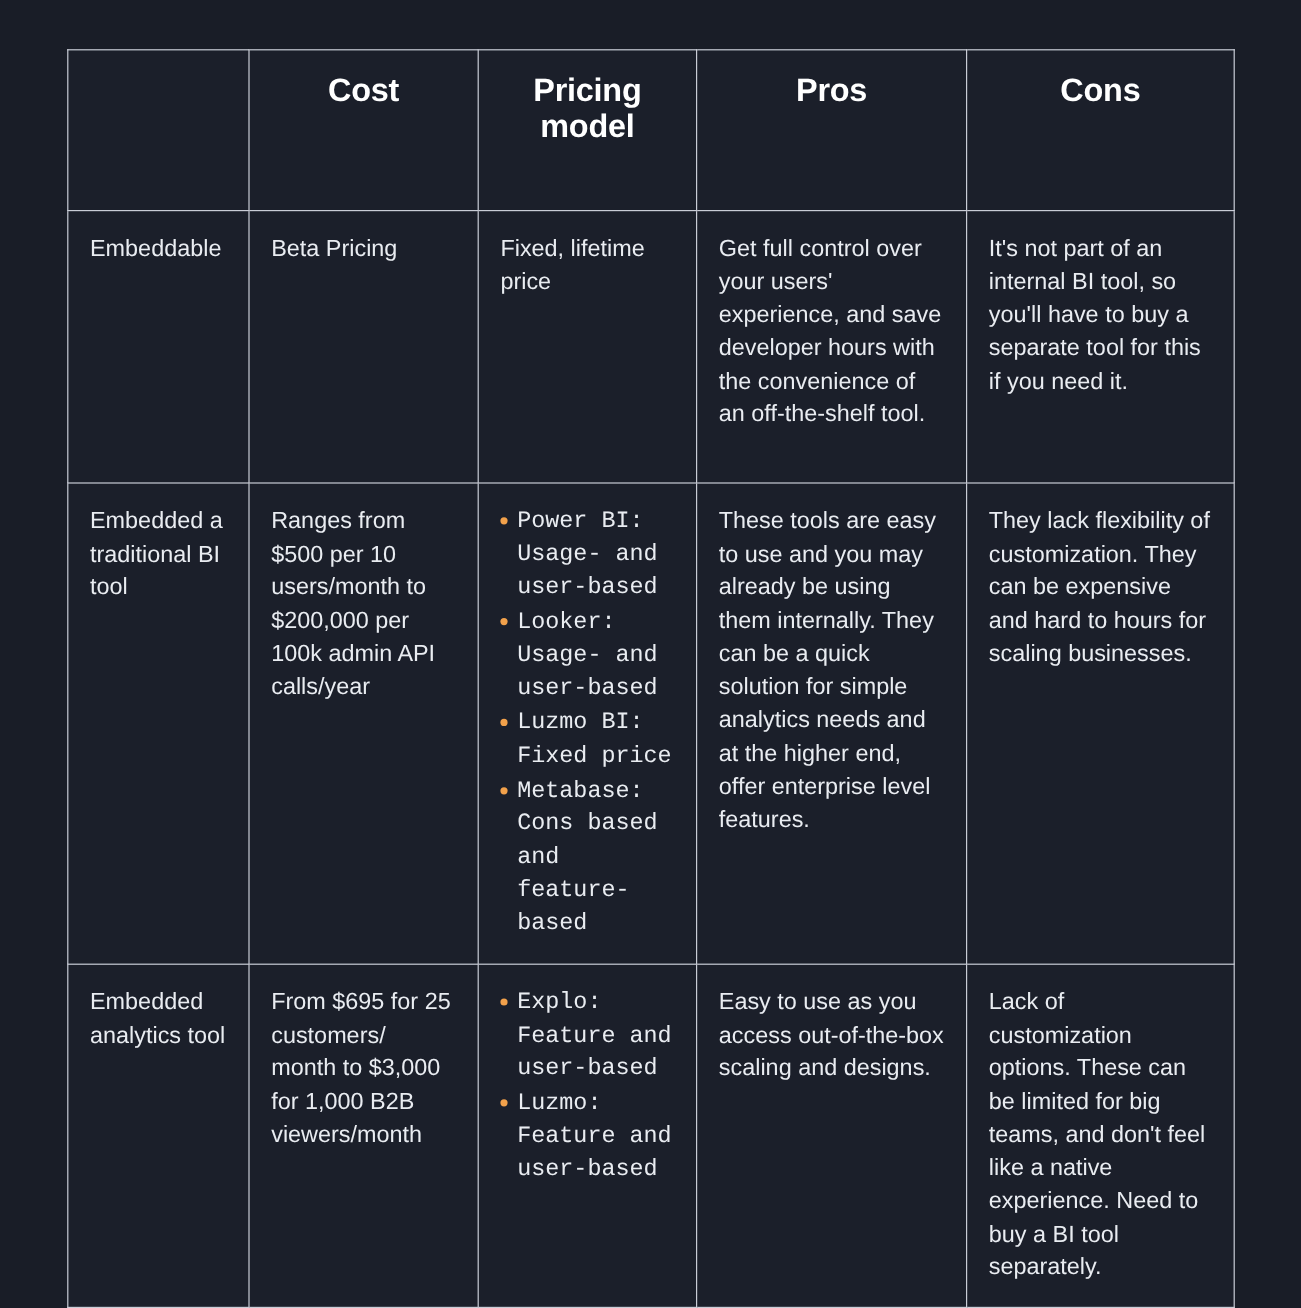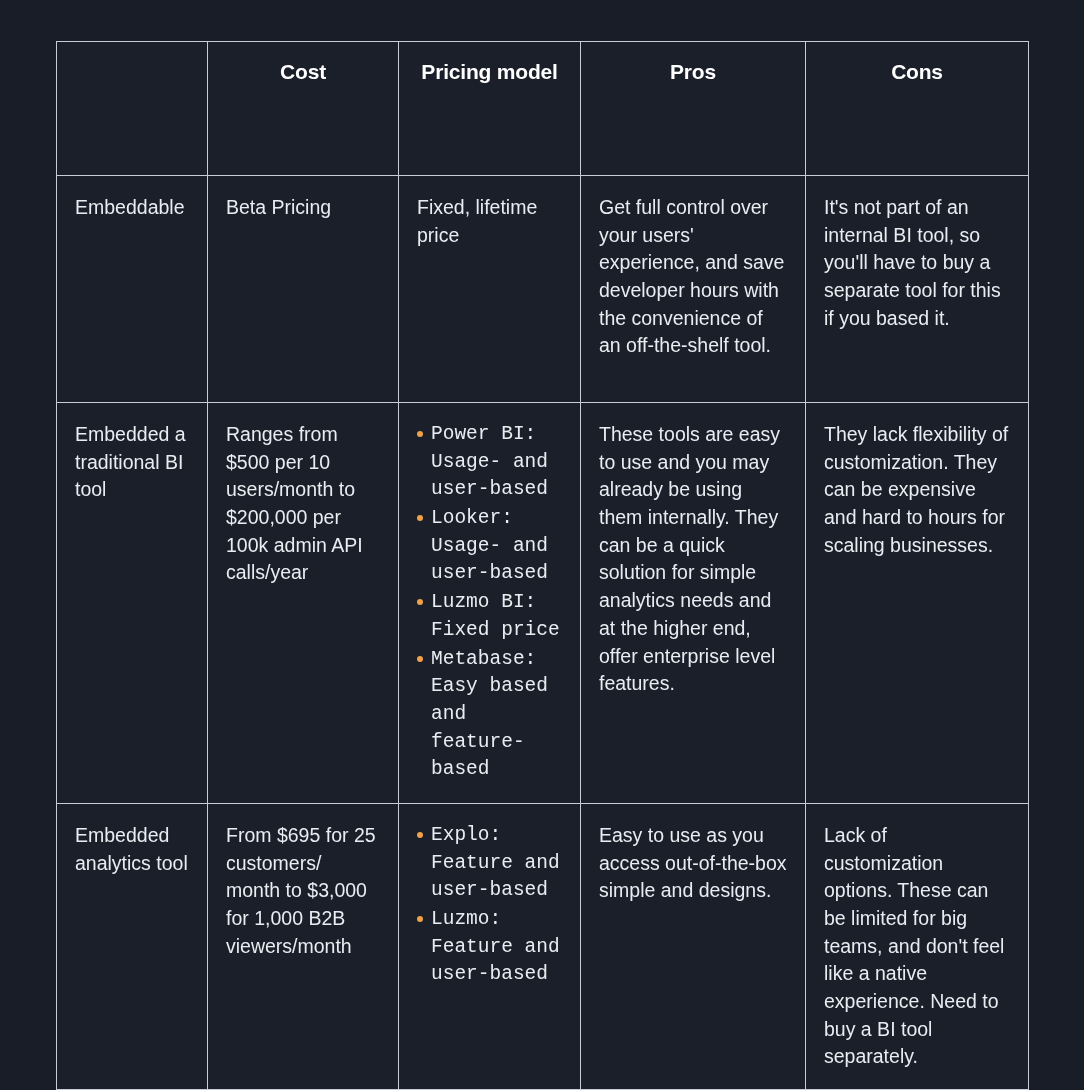--- a/index.html
+++ b/index.html
@@ -49,21 +49,21 @@
     vertical-align: top;
     background: #1b1f2a;
     padding: 18px 18px 18px 18px;
   }
 
   
   thead th {
     height: 97px;
     text-align: center;
     vertical-align: middle;
-    font-size: 21px;
+    font-size: 27px;
     font-weight: bold;
     letter-spacing: -0.2px;
     line-height: 1.12;
     color: #ffffff;
     padding: 10px 8px;
   }
   thead th.blank-head { font-size: 0; }
 
   
   tbody td {
@@ -129,48 +129,48 @@
         </tr>
       </thead>
 
       <tbody>
 
         <tr class="r1">
           <td class="label-cell">Embeddable</td>
           <td>Beta Pricing</td>
           <td>Fixed, lifetime price</td>
           <td>Get full control over your users' experience, and save  developer hours with the convenience of an off-the-shelf tool.</td>
-          <td>It's not part of an internal BI tool, so you'll have to buy a separate tool for this if you based it.</td>
+          <td>It's not part of an internal BI tool, so you'll have to buy a separate tool for this if you need it.</td>
         </tr>
 
         <tr class="r2">
           <td class="label-cell">Embedded a traditional BI tool</td>
           <td>Ranges from $500 per 10 users/month to $200,000 per 100k admin API calls/year</td>
           <td>
             <ul class="bullets">
                 <li>Power BI: Usage- and user-based</li>
                 <li>Looker: Usage- and user-based</li>
                 <li>Luzmo BI: Fixed price</li>
-                <li>Metabase: Easy based and feature-based</li>
+                <li>Metabase: Cons based and feature-based</li>
               </ul>
           </td>
           <td>These tools are easy to use and you may already be using them internally. They can be a quick solution for simple analytics needs and at the higher end, offer enterprise level features.</td>
           <td>They lack flexibility of customization. They can be expensive and hard to hours for scaling businesses.</td>
         </tr>
 
         <tr class="r3">
           <td class="label-cell">Embedded analytics tool</td>
           <td>From $695 for 25 customers/ month to $3,000 for 1,000 B2B viewers/month</td>
           <td>
             <ul class="bullets">
                 <li>Explo: Feature and user-based</li>
                 <li>Luzmo: Feature and user-based</li>
               </ul>
           </td>
-          <td>Easy to use as you access out-of-the-box simple and designs.</td>
+          <td>Easy to use as you access out-of-the-box scaling and designs.</td>
           <td>Lack of customization options. These can be limited for big teams, and don't feel like a native experience. Need to buy a BI tool separately.</td>
         </tr>
 
         <tr class="r4">
           <td class="label-cell">Building it yourself</td>
           <td class="merged-cell" colspan="2">
             <p class="cell-text">Consider:</p>
 
           </td>
           <td>Build your charts and visualizations however you like. You get full freedom to develop your design team's ideas.</td>

